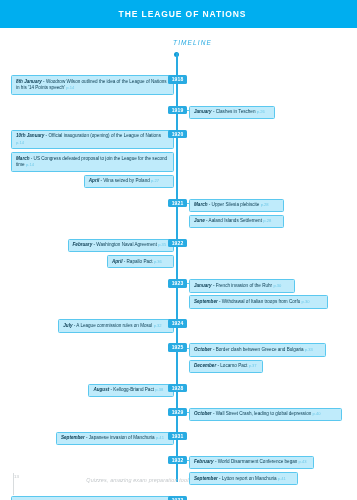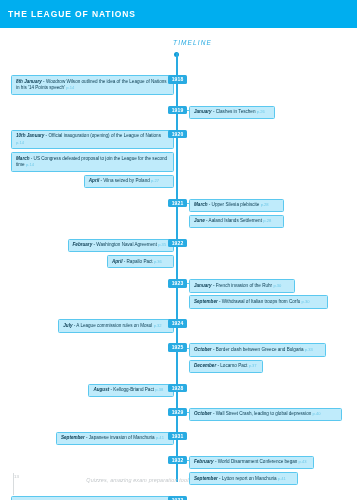--- a/index.html
+++ b/index.html
@@ -13,21 +13,21 @@
     position: relative;
   }
 
   
   #page-header {
     width: 100%;
     height: 28px;
     background: #00AEEF;
     display: flex;
     align-items: center;
-    justify-content: flex-start;
+    justify-content: center;
     padding-left: 8px;
   }
   #page-header .title {
     color: #ffffff;
     font-size: 8.5px;
     font-weight: bold;
     letter-spacing: 0.9px;
     text-transform: uppercase;
   }
 

